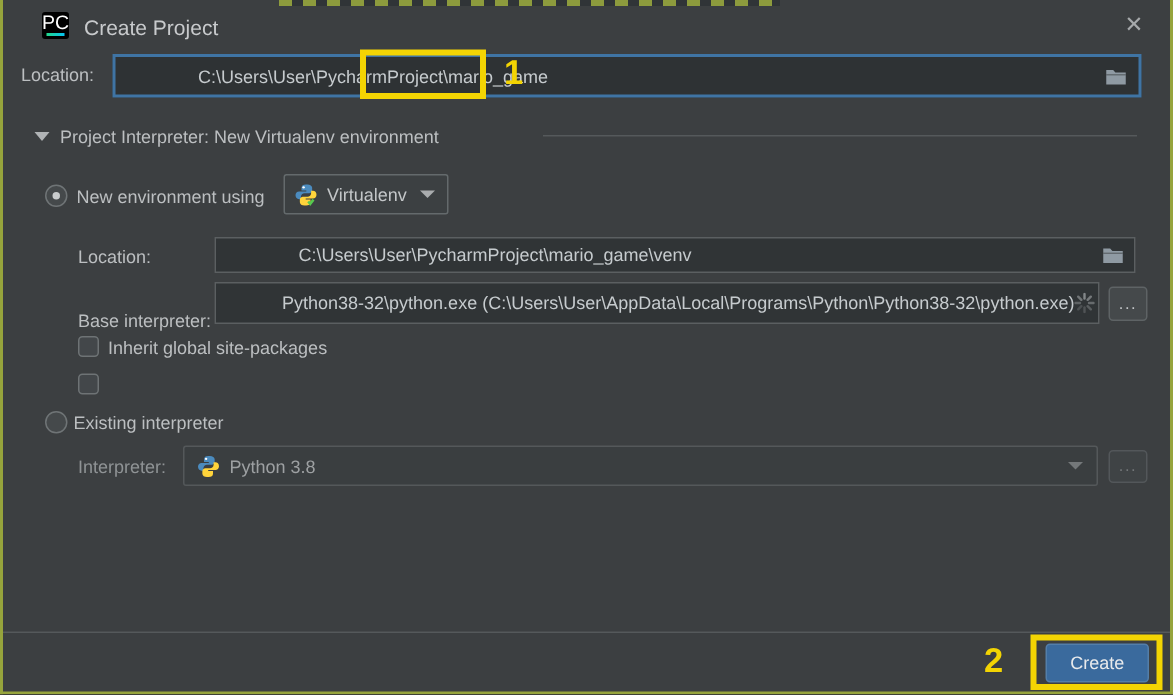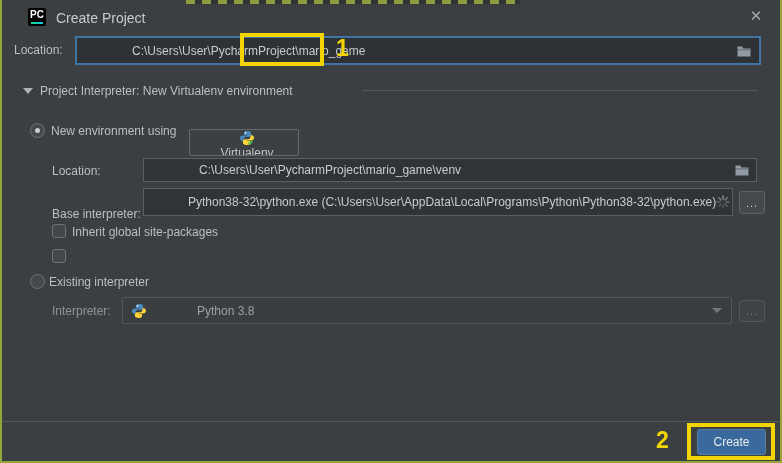--- a/index.html
+++ b/index.html
@@ -16,21 +16,21 @@
   
   .edge{ position:absolute; background:#96a43c; z-index:40; }
   .top-dashes{
     position:absolute; left:186px; top:0; width:334px; height:4px; z-index:40;
     background:repeating-linear-gradient(90deg,#8d9b3d 0 9px,#303437 9px 16px);
   }
 
   
   .pc-icon{ left:28px; top:8px; width:18px; height:18px; background:#000;
     border-radius:2px; display:flex; flex-direction:column; align-items:center; }
-  .pc-icon .pc-letters{ color:#fff; font-size:10px; font-weight:bold; line-height:13px; letter-spacing:0; }
+  .pc-icon .pc-letters{ color:#fff; font-size:13px; font-weight:normal; line-height:13px; letter-spacing:0; }
   .pc-icon .pc-bar{ width:12px; height:2.5px; background:linear-gradient(90deg,#21d789,#07c3f2); margin-top:0.5px; }
   .win-title{ left:56px; top:10px; font-size:14px; color:#c8cacc; }
   .close-x{ left:746px; top:7px; font-size:15px; color:#a6a9ab; cursor:default; width:20px; text-align:center; }
 
   
   .field{ position:absolute; background:#303436; border:1px solid #5b5f61;
     display:flex; align-items:center; overflow:hidden;padding-left:48px; }
   .field .txt{ font-size:12px; color:#c6cbce; padding-left:7px; white-space:pre; }
   .field.focused{ border:2px solid #3f74a4; background:#2e3234; }
   .clip-left{ margin-left:-4px !important; padding-left:0 !important; }
@@ -109,21 +109,21 @@
   <div class="ann-num" style="left:336px;top:35px;">1</div>
 
   <div class="expander"></div>
   <div class="lbl" style="left:40px;top:84px;">Project Interpreter: New Virtualenv environment</div>
   <div class="sect-line" style="left:362px;top:90px;width:396px;"></div>
 
   <div class="radio" style="left:30px;top:123px;">
     <div class="dot"></div>
   </div>
   <div class="lbl" style="left:51px;top:124px;">New environment using</div>
-  <div class="combo" style="left:189px;top:129px;width:110px;height:27px;flex-direction:column;">
+  <div class="combo" style="left:189px;top:116px;width:110px;height:27px;">
     <span style="margin-left:6px;position:relative;">
       <svg width="16" height="16" viewBox="0 0 16 16">
         <path fill="#4b8bbe" d="M7.9 1C6.1 1 5 1.8 5 3.2V5h3.2v.6H3.4C2 5.6 1 6.7 1 8.2c0 1.5 1 2.6 2.4 2.6h1.2V9.2c0-1.3 1.1-2.4 2.4-2.4h3.1c1.1 0 2-.9 2-2V3.2C12.1 1.9 10.7 1 9 1z"></path>
         <path fill="#ffd43b" d="M8.1 15c1.8 0 2.9-.8 2.9-2.2V11H7.8v-.6h4.8c1.4 0 2.4-1.1 2.4-2.6 0-1.5-1-2.6-2.4-2.6h-1.2v1.6c0 1.3-1.1 2.4-2.4 2.4H5.9c-1.1 0-2 .9-2 2v1.6C3.9 14.1 5.3 15 7 15z"></path>
         <circle cx="6.4" cy="2.9" r="0.8" fill="#ffffff"></circle>
         <path d="M9.5 12.3 l1.3 1.6 2.2-2.8" stroke="#57c94f" fill="none" stroke-width="1.7"></path>
       </svg>
     </span>
     <span class="ctxt">Virtualenv</span>
     <span class="arrow-down" style="margin-left:auto;margin-right:8px;"></span>
@@ -163,21 +163,21 @@
   <div class="more-btn" style="left:739px;top:191px;width:26px;height:23px;">...</div>
 
   <div class="checkbox" style="left:52px;top:224px;"></div>
   <div class="lbl" style="left:72px;top:225px;">Inherit global site-packages</div>
   <div class="checkbox" style="left:52px;top:249px;"></div>
 
   <div class="radio" style="left:30px;top:274px;"></div>
   <div class="lbl" style="left:49px;top:275px;">Existing interpreter</div>
 
   <div class="lbl dim" style="left:52px;top:304px;">Interpreter:</div>
-  <div class="combo disabled" style="left:122px;top:297px;width:610px;height:27px;gap:44px;">
+  <div class="combo disabled" style="left:122px;top:297px;width:610px;height:27px;">
     <span style="margin-left:8px;">
       <svg width="16" height="16" viewBox="0 0 16 16">
         <path fill="#4b8bbe" d="M7.9 1C6.1 1 5 1.8 5 3.2V5h3.2v.6H3.4C2 5.6 1 6.7 1 8.2c0 1.5 1 2.6 2.4 2.6h1.2V9.2c0-1.3 1.1-2.4 2.4-2.4h3.1c1.1 0 2-.9 2-2V3.2C12.1 1.9 10.7 1 9 1z"></path>
         <path fill="#ffd43b" d="M8.1 15c1.8 0 2.9-.8 2.9-2.2V11H7.8v-.6h4.8c1.4 0 2.4-1.1 2.4-2.6 0-1.5-1-2.6-2.4-2.6h-1.2v1.6c0 1.3-1.1 2.4-2.4 2.4H5.9c-1.1 0-2 .9-2 2v1.6C3.9 14.1 5.3 15 7 15z"></path>
         <circle cx="6.4" cy="2.9" r="0.8" fill="#ffffff"></circle>
       </svg>
     </span>
     <span class="ctxt dim">Python 3.8</span>
     <span class="arrow-down dim" style="margin-left:auto;margin-right:9px;"></span>
   </div>

